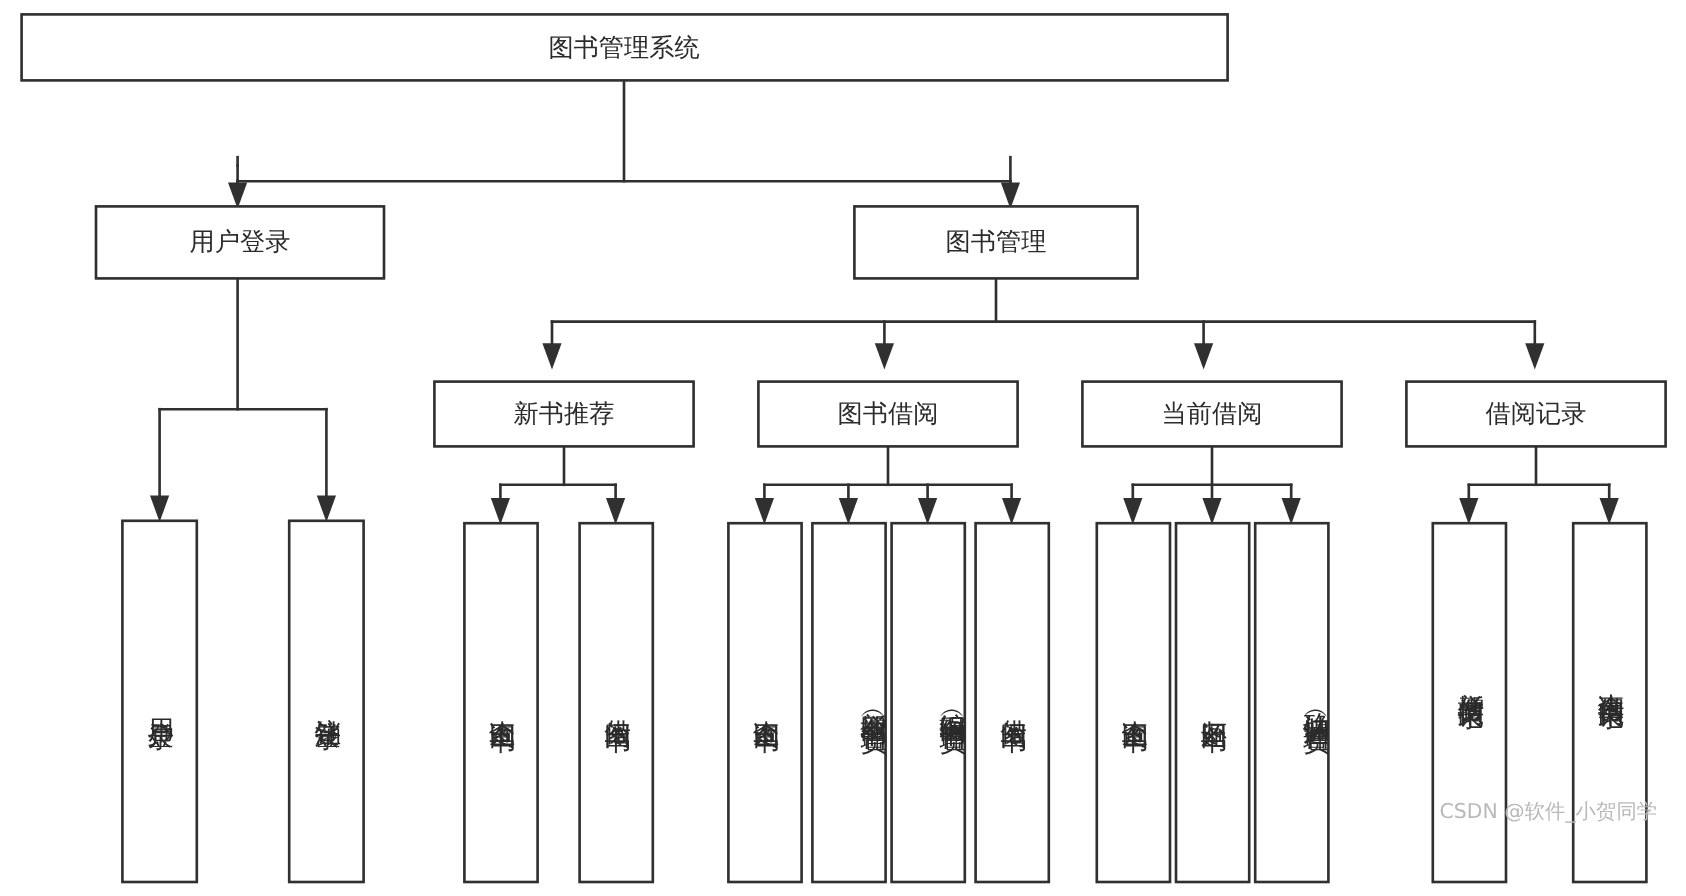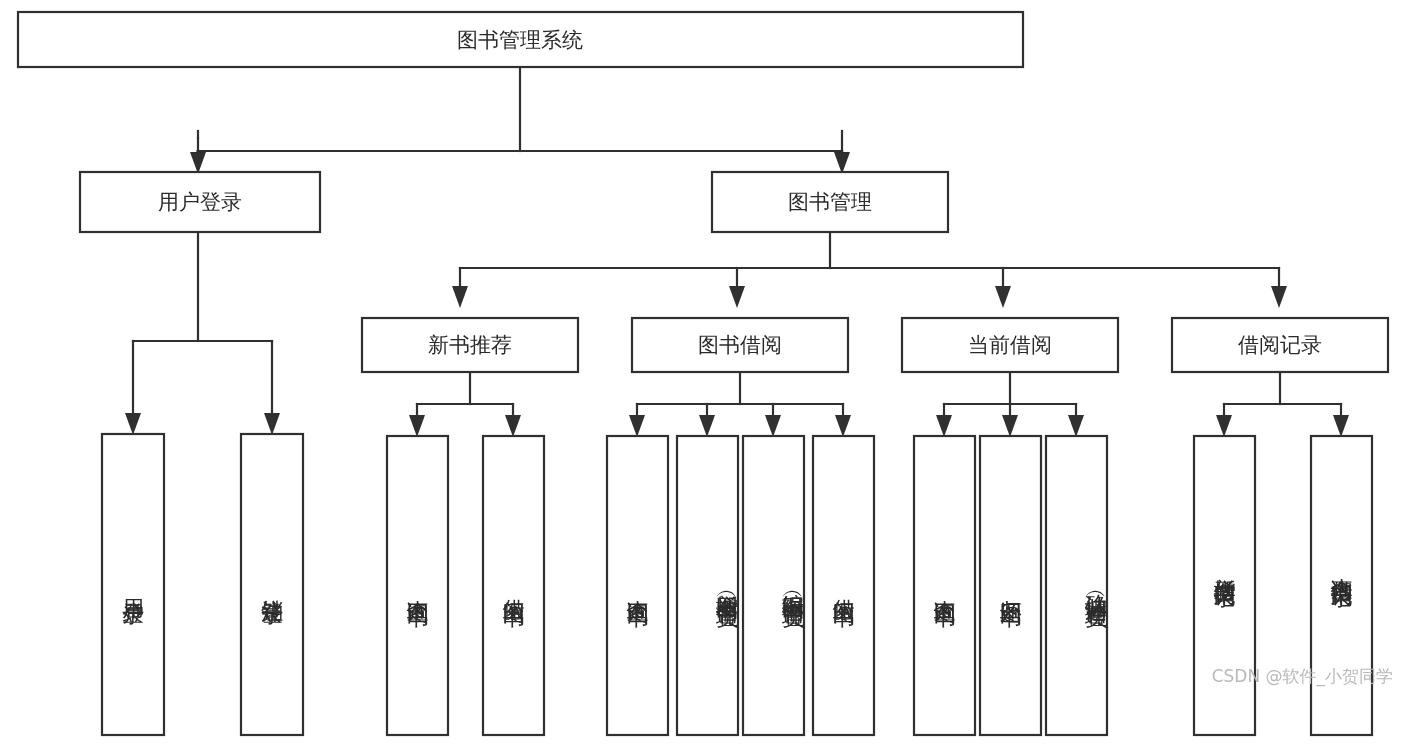--- a/index.html
+++ b/index.html
@@ -59,21 +59,21 @@
     font-family: "DejaVu Sans", "Liberation Sans", sans-serif;
     font-size: 22px;
     line-height: 1.02;
     color: #2b2b2b;
     letter-spacing: 2px;
     white-space: nowrap;
     pointer-events: none;
   }
   .watermark {
     position: absolute;
-    right: 12px;
+    right: 24px;
     bottom: 4px;
     font-family: "DejaVu Sans", "Liberation Sans", sans-serif;
     font-size: 17px;
     color: #b9b9b9;
     white-space: nowrap;
     user-select: none;
   }
 </style>
 </head>
 <body>

